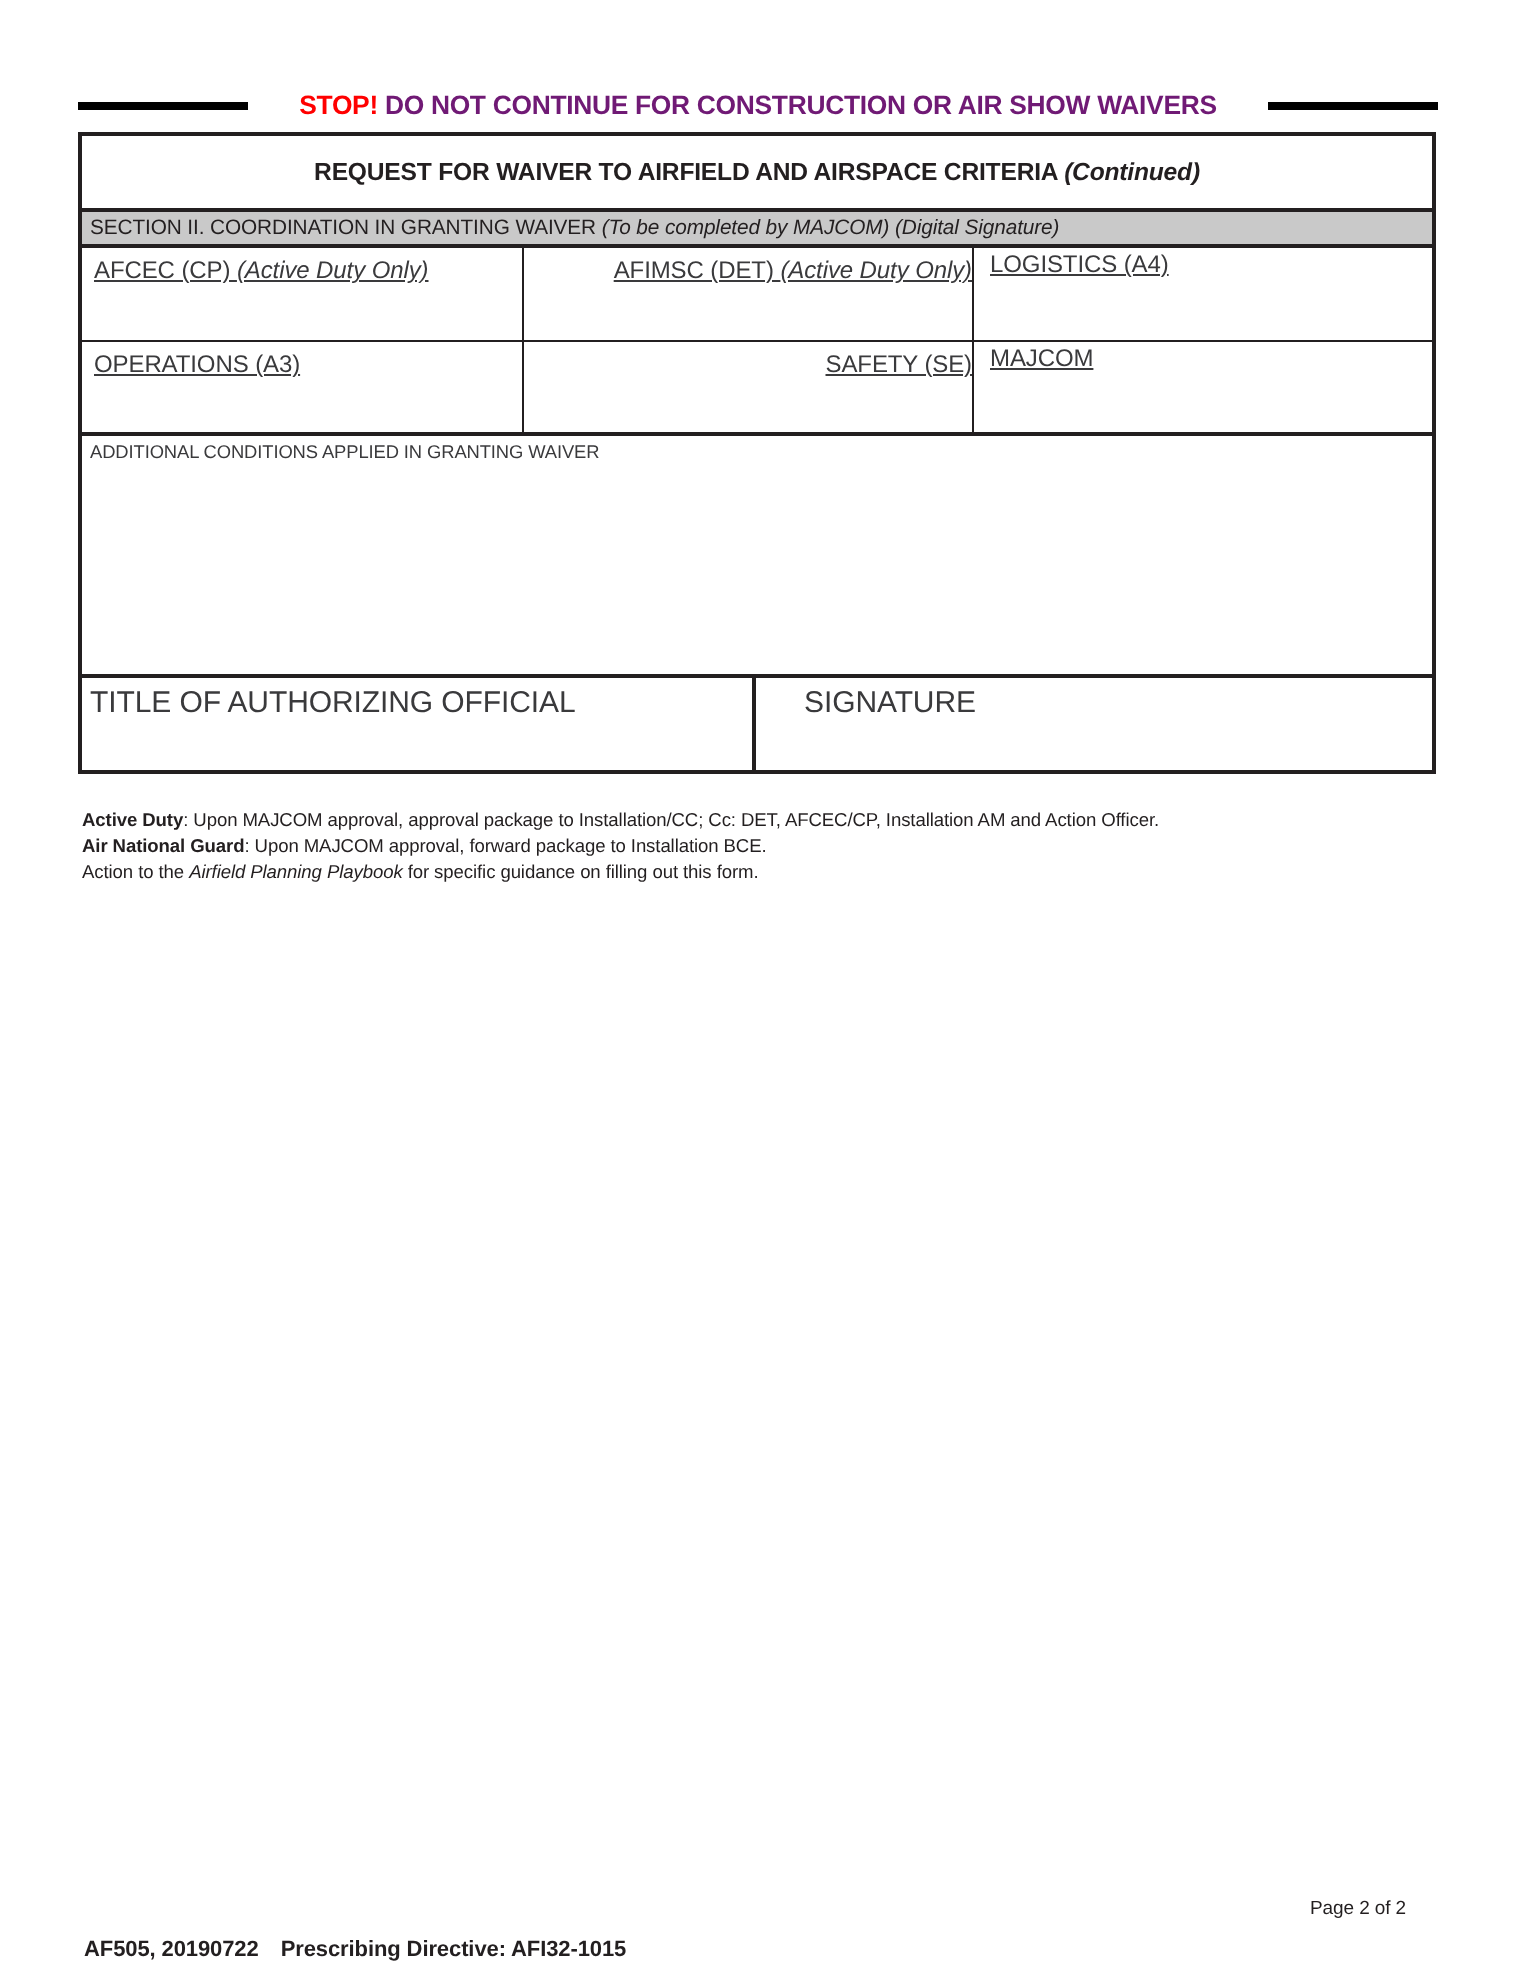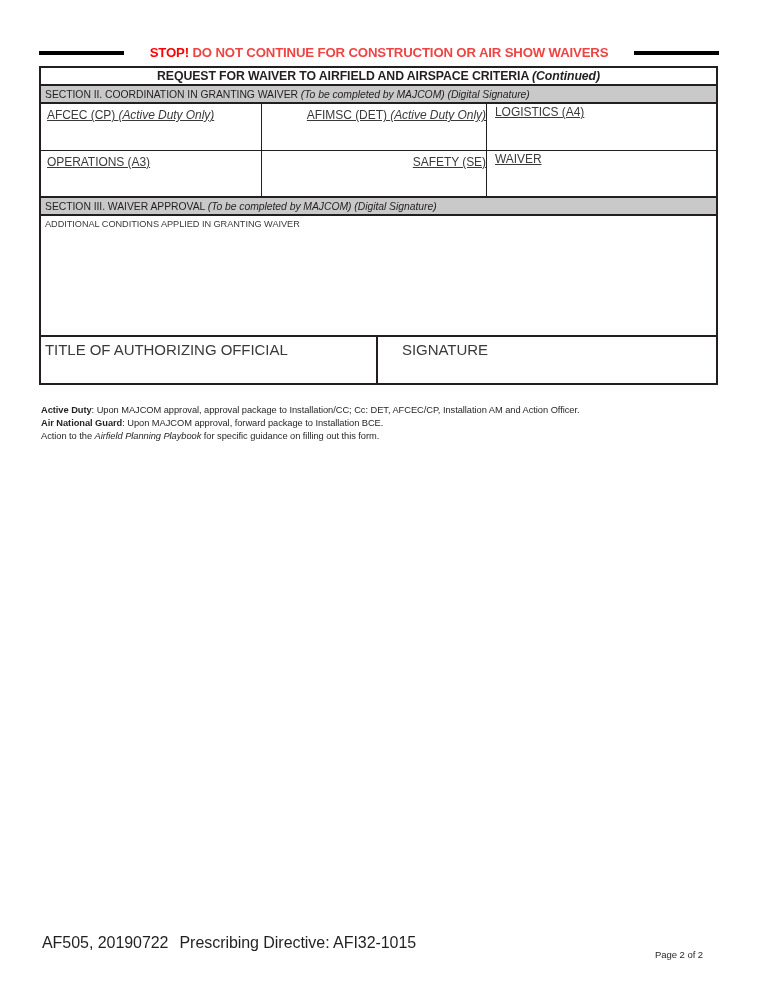--- a/index.html
+++ b/index.html
@@ -46,35 +46,35 @@
   .stop-text {
     flex: 1 1 auto;
     text-align: center;
     font-size: 13.2px;
     font-weight: bold;
     letter-spacing: -0.15px;
     white-space: nowrap;
     line-height: 1;
   }
   .stop-word { color: #ff0000; }
-  .stop-rest { color: #ef4444; }
+  .stop-rest { color: #701a75; }
 
   
   .form-table {
     position: absolute;
     left: 39px;
     top: 66px;
     width: 679px;
     border: 2.5px solid #231f20;
     box-sizing: border-box;
     background: #ffffff;
   }
 
   .row-title {
-    height: 18px;
+    height: 38px;
     display: flex;
     align-items: center;
     justify-content: center;
     border-bottom: 2.5px solid #231f20;
     box-sizing: border-box;
   }
   .row-title .t {
     font-size: 12.3px;
     font-weight: bold;
     letter-spacing: -0.1px;
@@ -175,23 +175,23 @@
     color: #231f20;
     white-space: nowrap;
   }
   .footnote b { font-weight: bold; }
   .footnote i { font-style: italic; }
 
   
   .footer-left {
     position: absolute;
     left: 42px;
-    top: 934px;
-    font-size: 16px;
-    font-weight: normal;
+    top: 969px;
+    font-size: 11px;
+    font-weight: bold;
     letter-spacing: -0.05px;
     white-space: nowrap;
   }
   .footer-left .gap { display: inline-block; width: 11px; }
   .footer-right {
     position: absolute;
     left: 655px;
     top: 949px;
     font-size: 9.5px;
     letter-spacing: -0.05px;
@@ -233,28 +233,25 @@
         </div>
       </div>
       <div class="coord-row second">
         <div class="cell c1">
           <div class="cl"><span>OPERATIONS (A3)</span></div>
         </div>
         <div class="cell c2">
           <div class="cl"><span>SAFETY (SE)</span></div>
         </div>
         <div class="cell c3">
-          <div class="cl"><span>WAIVER</span></div>
-        </div>
-      </div>
-    </div>
-
-    <div class="section-band">
-      <div class="label"><span>SECTION III. WAIVER APPROVAL </span><i>(To be completed by MAJCOM) (Digital Signature)</i></div>
-    </div>
+          <div class="cl"><span>MAJCOM</span></div>
+        </div>
+      </div>
+    </div>
+
 
     <div class="cond-cell">
       <div class="cl">ADDITIONAL CONDITIONS APPLIED IN GRANTING WAIVER</div>
       <div class="cl"></div>
     </div>
 
     <div class="sig-row">
       <div class="sig-cell left">
         <div class="cl">TITLE OF AUTHORIZING OFFICIAL</div>
         <div class="cl"></div>

